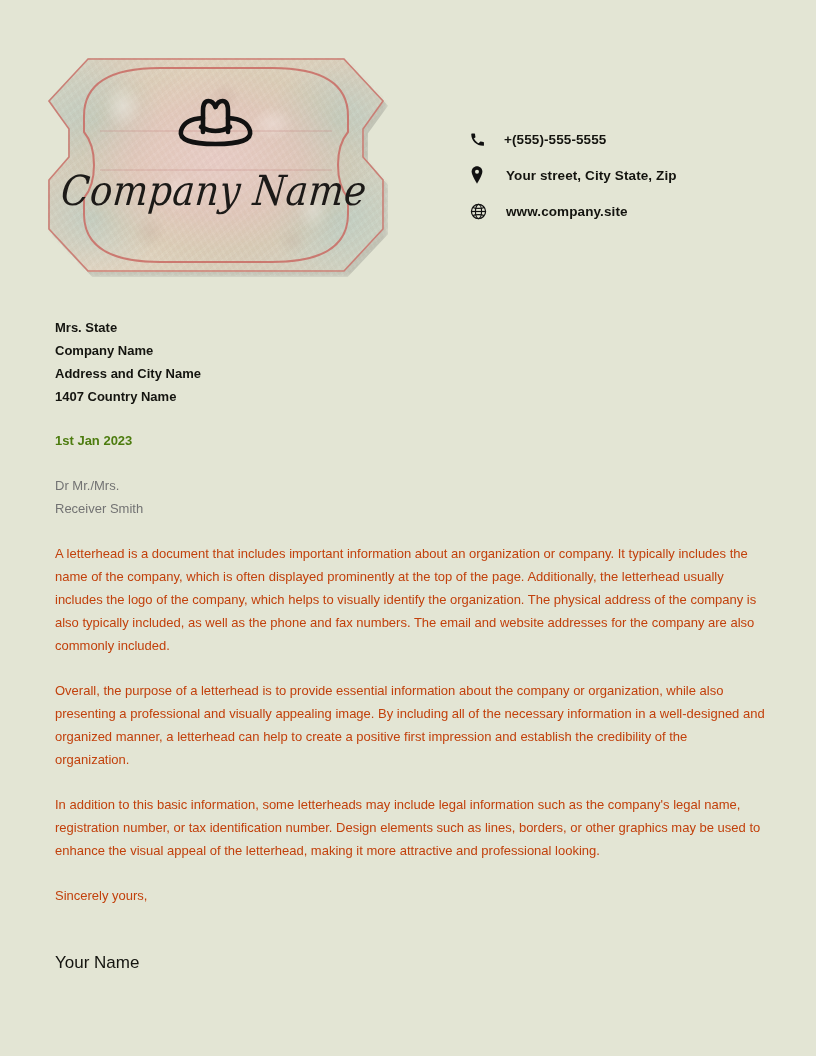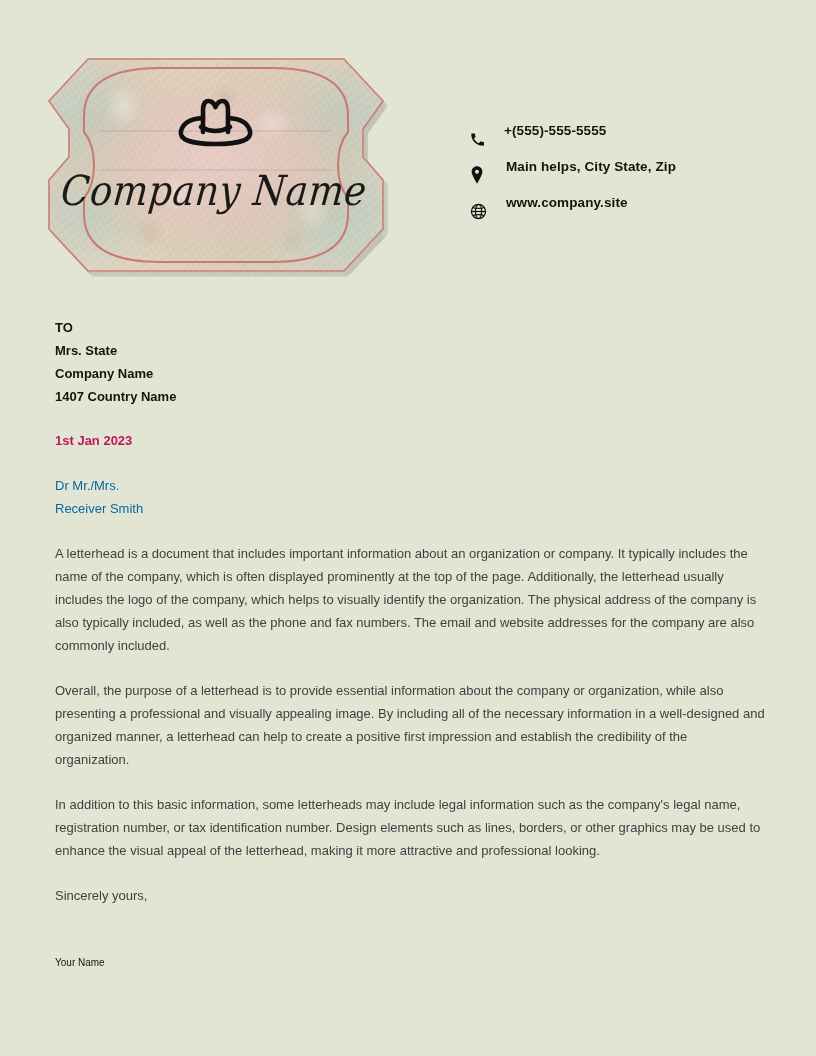--- a/index.html
+++ b/index.html
@@ -149,20 +149,21 @@
 
   
   .contact {
     position: absolute;
     left: 470px;
     top: 123px;
     width: 300px;
   }
   .contact-row {
     display: flex;
+    align-items: center;
     height: 32px;
     margin-bottom: 4px;
   }
   .contact-icon {
     width: 24px;
     min-width: 24px;
     display: flex;
     align-items: center;
     justify-content: flex-start;
     margin-right: 6px;
@@ -189,51 +190,51 @@
     font-weight: bold;
     line-height: 23px;
     color: #14140f;
   }
   .recipient div { white-space: pre; }
 
   .date {
     margin-top: 21px;
     font-size: 13px;
     font-weight: bold;
-    color: #be185d;
+    color: #4d7c0f;
     line-height: 23px;
   }
 
   .salutation {
     margin-top: 22px;
     font-size: 13px;
     font-weight: normal;
     line-height: 23px;
-    color: #0369a1;
+    color: #737373;
   }
 
   .paragraphs {
     margin-top: 22px;
   }
   .paragraphs p {
     margin: 0 0 22px 0;
     font-size: 13px;
     line-height: 23px;
-    color: #404040;
+    color: #c2410c;
     width: 710px;
   }
   .closing {
     font-size: 13px;
     line-height: 23px;
     color: #14140f;
     margin: 0;
   }
   .signature {
     margin-top: 44px;
-    font-size: 10px;
+    font-size: 17px;
     line-height: 23px;
     color: #14140f;
   }
 </style>
 </head>
 <body>
 
 <div class="page">
 
   <div class="header">
@@ -281,21 +282,21 @@
         <span class="contact-text">+(555)-555-5555</span>
       </div>
 
       <div class="contact-row addr">
         <span class="contact-icon">
           <svg width="14" height="18" viewBox="0 0 24 30">
             <path fill="#111111" d="M12 0C6.9 0 2.8 4.1 2.8 9.2c0 6.9 9.2 20.8 9.2 20.8s9.2-13.9 9.2-20.8C21.2 4.1 17.1 0 12 0z"></path>
             <circle cx="12" cy="9.3" r="3.4" fill="#e3e5d4"></circle>
           </svg>
         </span>
-        <span class="contact-text">Main helps, City State, Zip</span>
+        <span class="contact-text">Your street, City State, Zip</span>
       </div>
 
       <div class="contact-row web">
         <span class="contact-icon">
           <svg width="17" height="17" viewBox="0 0 24 24">
             <g fill="none" stroke="#111111" stroke-width="1.7">
               <circle cx="12" cy="12" r="10"></circle>
               <ellipse cx="12" cy="12" rx="4.3" ry="10"></ellipse>
               <line x1="2" y1="12" x2="22" y2="12"></line>
               <path d="M4.2 6.2 C7 8 17 8 19.8 6.2"></path>
@@ -305,23 +306,23 @@
         </span>
         <span class="contact-text">www.company.site</span>
       </div>
 
     </div>
   </div>
 
   <div class="body-area">
 
     <div class="recipient">
-      <div>TO</div>
       <div>Mrs. State</div>
       <div>Company Name</div>
+      <div>Address and City Name</div>
       <div>1407 Country Name</div>
     </div>
 
     <div class="date">1st Jan 2023</div>
 
     <div class="salutation">
       <div>Dr Mr./Mrs.</div>
       <div>Receiver Smith</div>
     </div>
 

